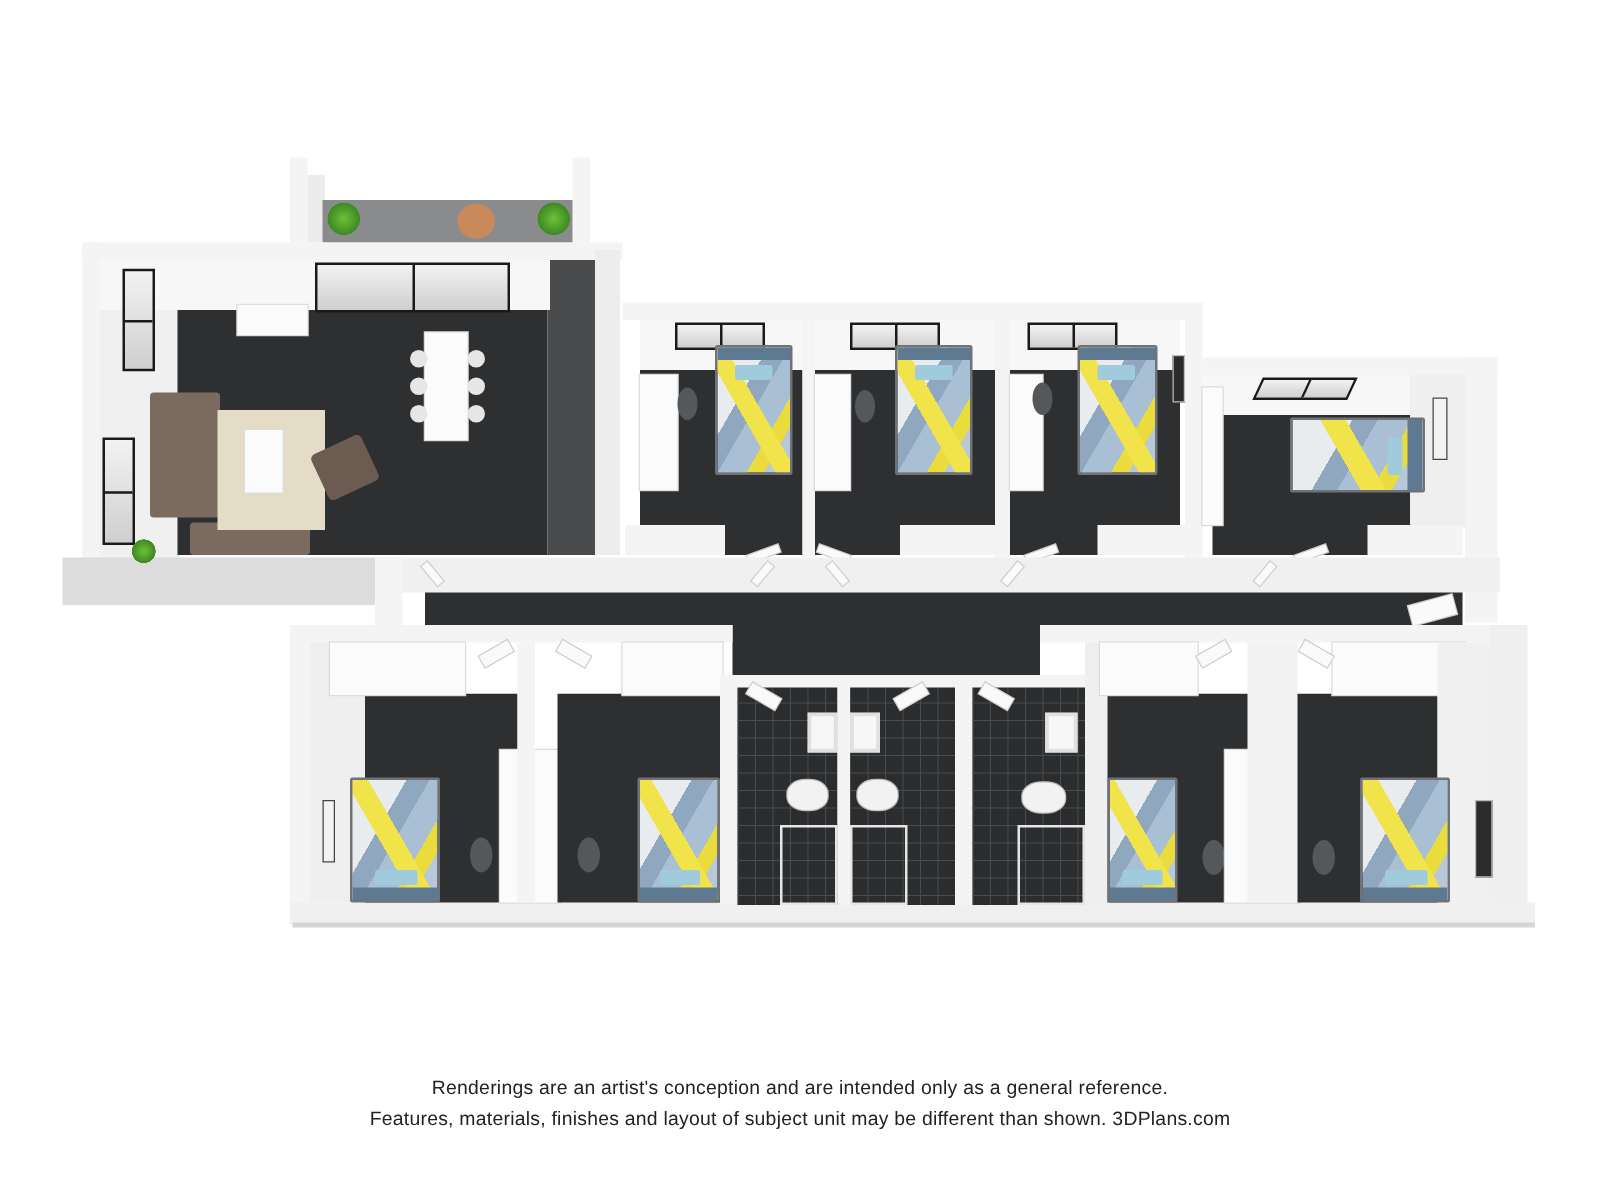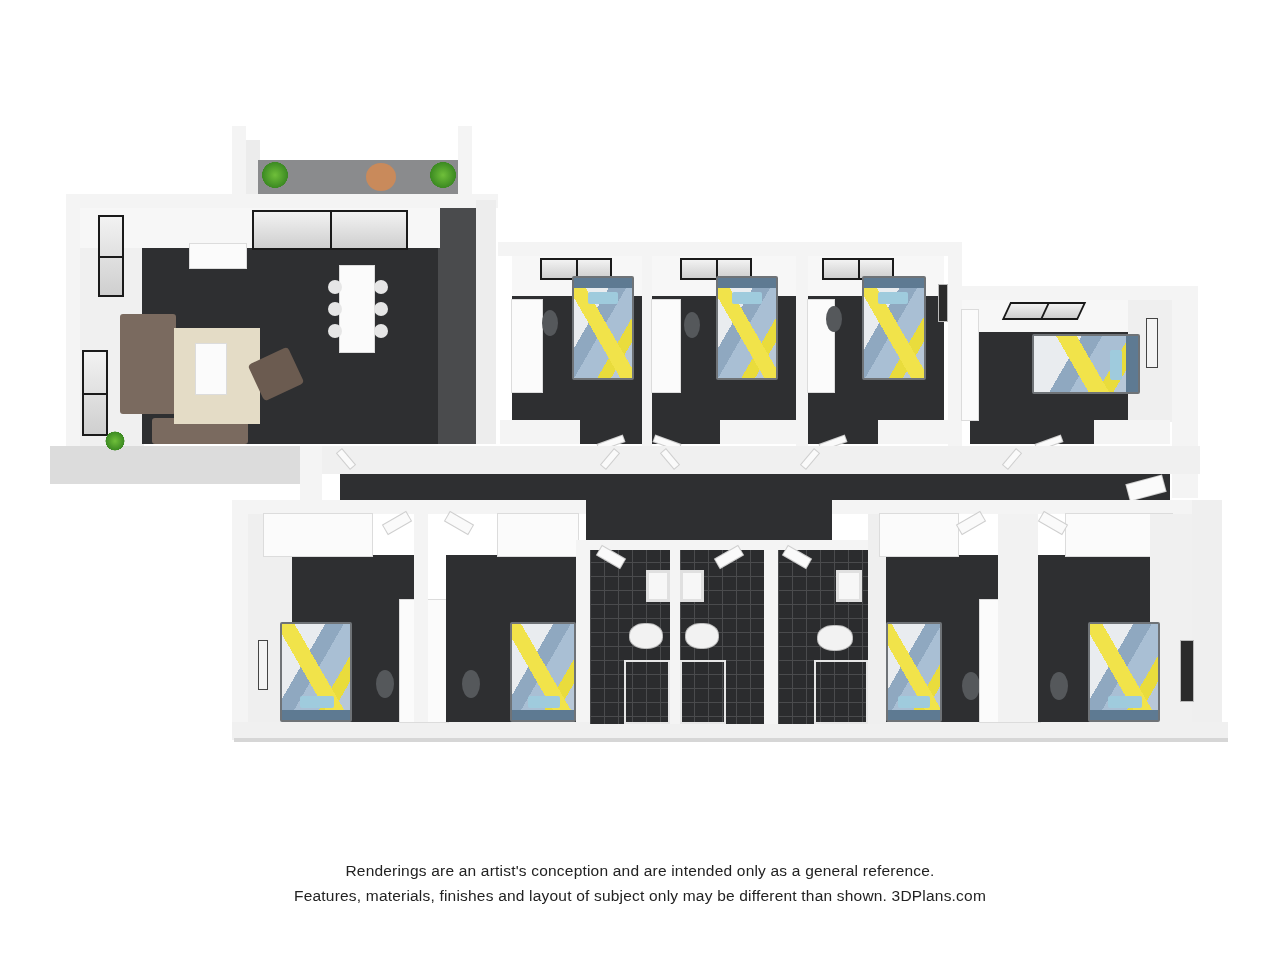--- a/index.html
+++ b/index.html
@@ -242,13 +242,13 @@
           <div class="pillow" style="left:18px;bottom:12px;width:34px;height:12px;"></div>
         </div>
       <div class="frame" style="left:1180px;top:640px;width:12px;height:60px;"></div>
       <div class="chair" style="left:1050px;top:672px;width:18px;height:28px;"></div>
       <div class="door" style="left:1040px;top:518px;width:26px;height:10px;transform:rotate(30deg);"></div>
     </div>
   </div>
 </div>
 
 <div class="caption" style="top:862px;">Renderings are an artist's conception and are intended only as a general reference.</div>
-<div class="caption" style="top:887px;">Features, materials, finishes and layout of subject only may be different than shown. 3DPlans.com</div>
+<div class="caption" style="top:887px;">Features, materials, finishes and layout of subject unit may be different than shown. 3DPlans.com</div>
 
 </body></html>

